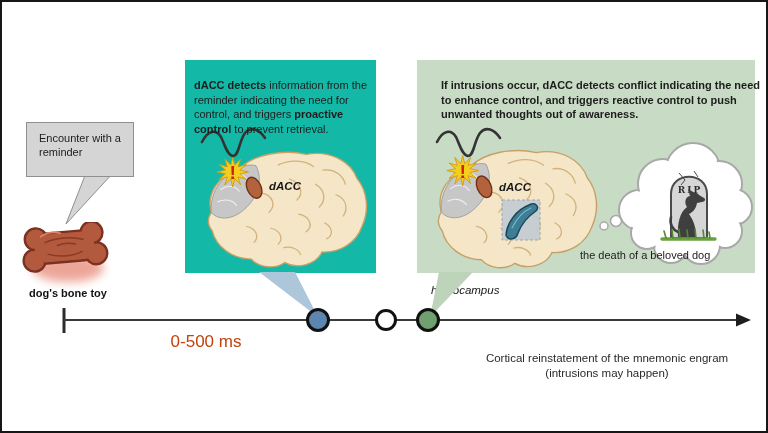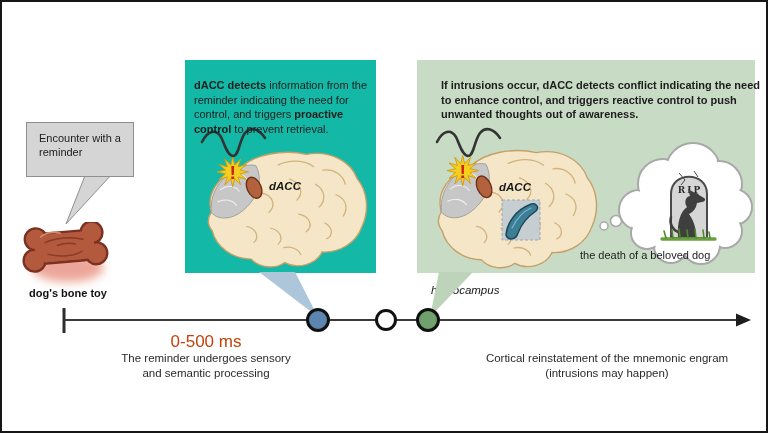--- a/index.html
+++ b/index.html
@@ -187,18 +187,16 @@
     <polygon points="437,270 471,270 428,315" fill="#bdd4ba"></polygon>
     <line x1="62" y1="306" x2="62" y2="331" stroke="#2c2c2c" stroke-width="3"></line>
     <line x1="62" y1="318" x2="736" y2="318" stroke="#3a3a3a" stroke-width="2"></line>
     <polygon points="734,311.5 749,318 734,324.5" fill="#1e1e1e"></polygon>
     <circle cx="316" cy="318" r="10.5" stroke="#111111" stroke-width="3" fill="#5c85b0"></circle>
     <circle cx="384" cy="318" r="9.5" stroke="#111111" stroke-width="3" fill="#ffffff"></circle>
     <circle cx="426" cy="318" r="10.5" stroke="#111111" stroke-width="3" fill="#6fa06e"></circle>
   </svg>
 
   <div class="abs tl-time" style="left:119px;top:330px;width:170px">0-500 ms</div>
-  <div class="abs tl-desc" style="left:94px;top:349px;width:220px">The reminder undergoes sensory
-and semantic processing</div>
   <div class="abs tl-desc" style="left:445px;top:349px;width:320px">Cortical reinstatement of the mnemonic engram
 (intrusions may happen)</div>
 
 </div>
 
 </body></html>

